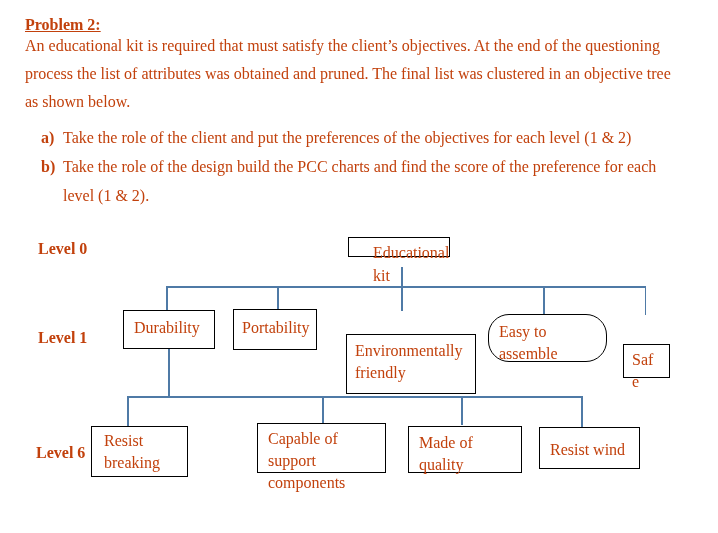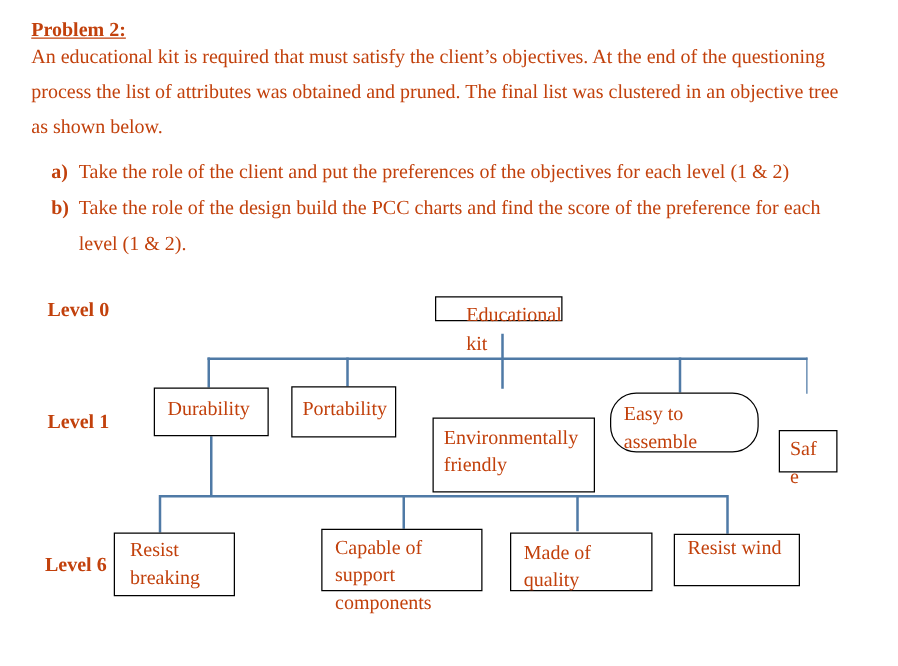--- a/index.html
+++ b/index.html
@@ -68,21 +68,21 @@
 
   .node-root      { left: 348px; top: 237px; width: 102px; height: 20px; padding: 3px 24px; line-height: 23px; }
   .node-dur       { left: 123px; top: 310px; width: 92px;  height: 39px; padding: 6px 10px; }
   .node-port      { left: 233px; top: 309px; width: 84px;  height: 41px; padding: 7px 8px; text-align: right; }
   .node-env       { left: 346px; top: 311px; width: 130px; height: 60px; padding: 5px 2px 5px 8px; margin-top: 23px; }
   .node-easy      { left: 488px; top: 314px; width: 119px; height: 48px; padding: 6px 4px 6px 10px; border-radius: 21px; }
   .node-safe      { left: 623px; top: 315px; width: 47px;  height: 34px; padding: 4px 10px 4px 8px; word-break: break-all; margin-top: 29px; }
   .node-rb        { left: 91px;  top: 426px; width: 97px;  height: 51px; padding: 3px 16px 5px 12px; }
   .node-cap       { left: 257px; top: 423px; width: 129px; height: 50px; padding: 4px 8px 4px 10px; }
   .node-made      { left: 408px; top: 426px; width: 114px; height: 47px; padding: 5px 6px 5px 10px; }
-  .node-rw        { left: 539px; top: 427px; width: 101px; height: 42px; padding: 0 6px 5px 10px; }
+  .node-rw        { left: 539px; top: 427px; width: 101px; height: 42px; padding: 11px 6px 5px 10px; }
 </style>
 </head>
 <body>
 
 <div class="page">
 
   <div class="heading">Problem 2:</div>
 
   <p class="intro">An educational kit is required that must satisfy the client’s objectives. At the end of the questioning process the list of attributes was obtained and pruned. The final list was clustered in an objective tree as shown below.</p>
 

